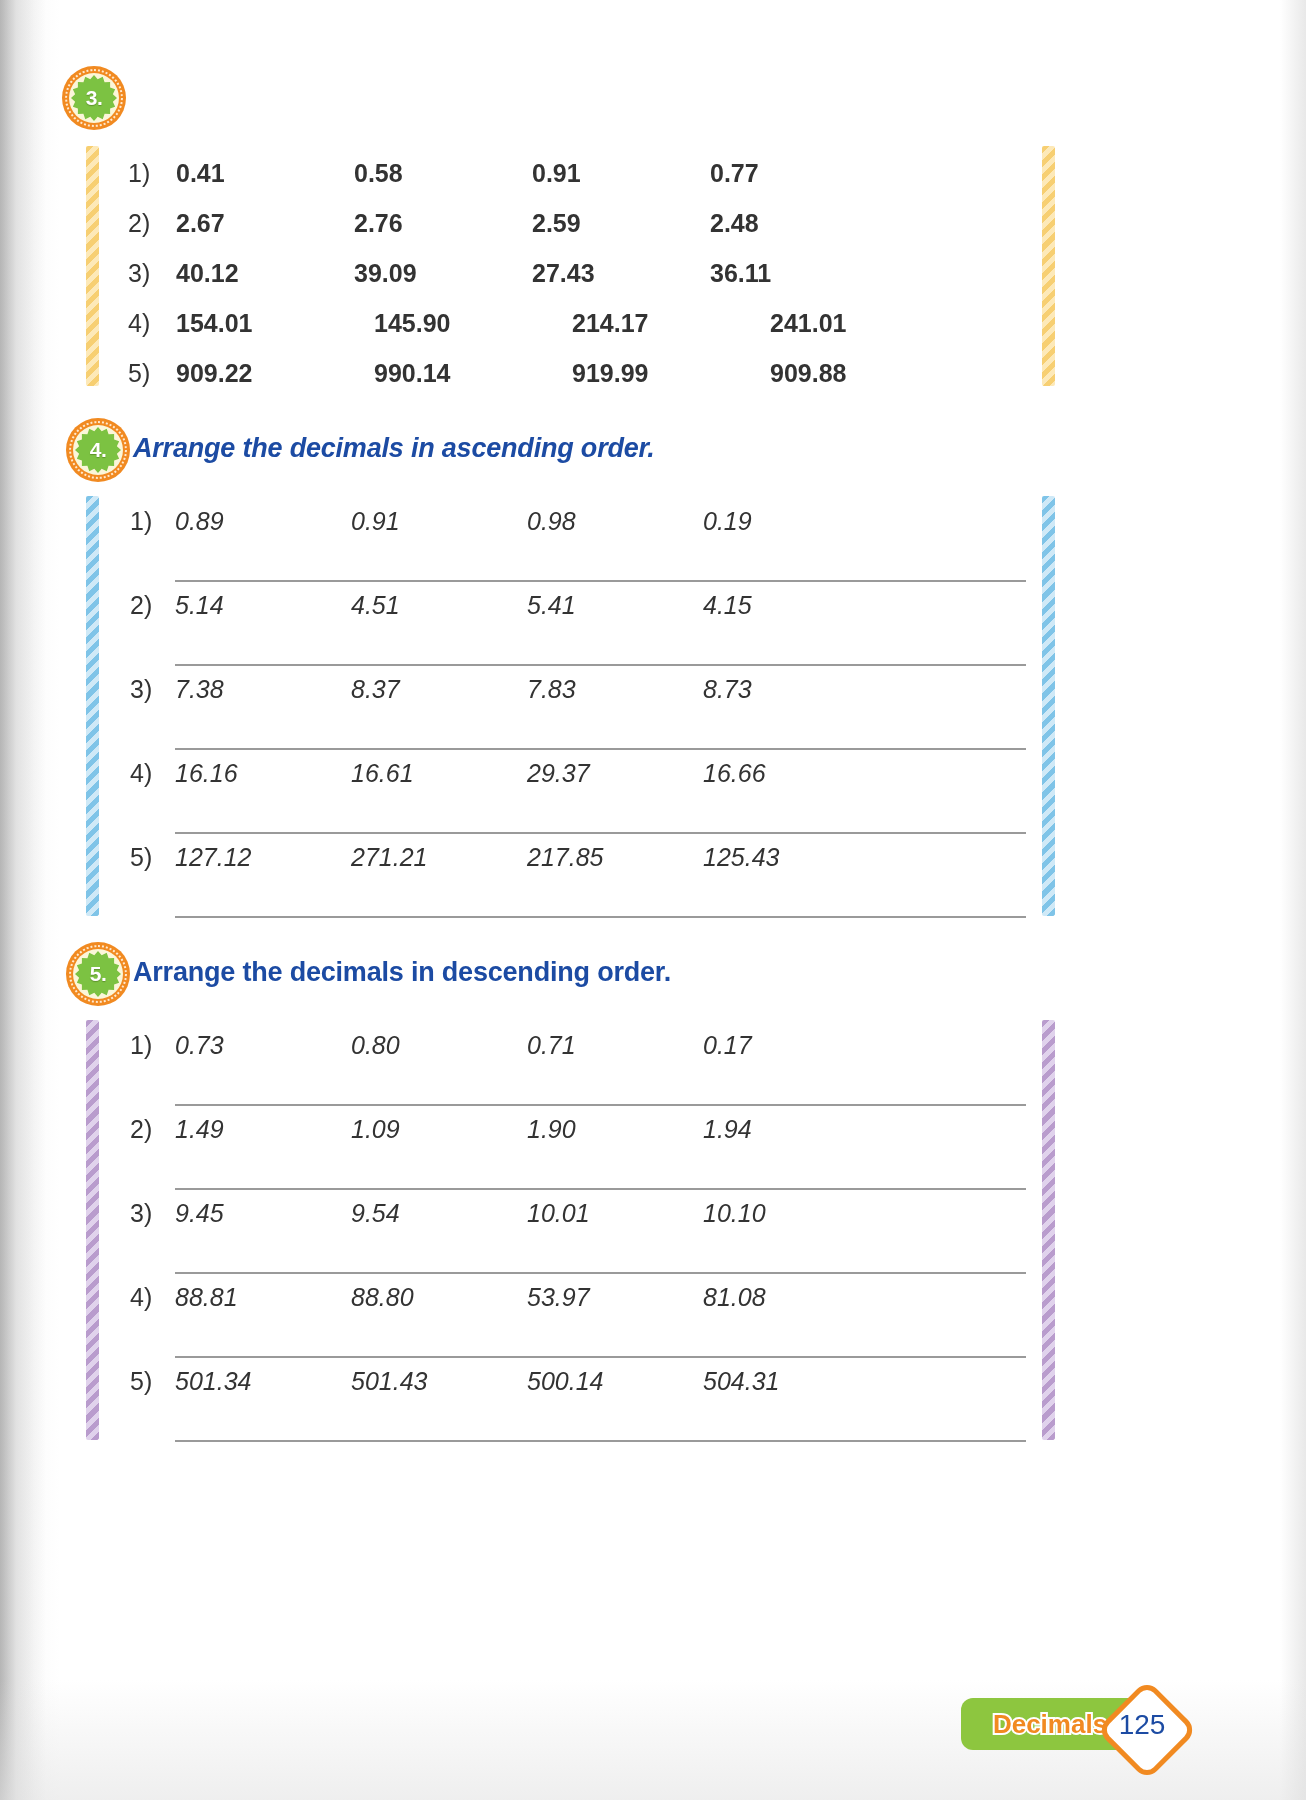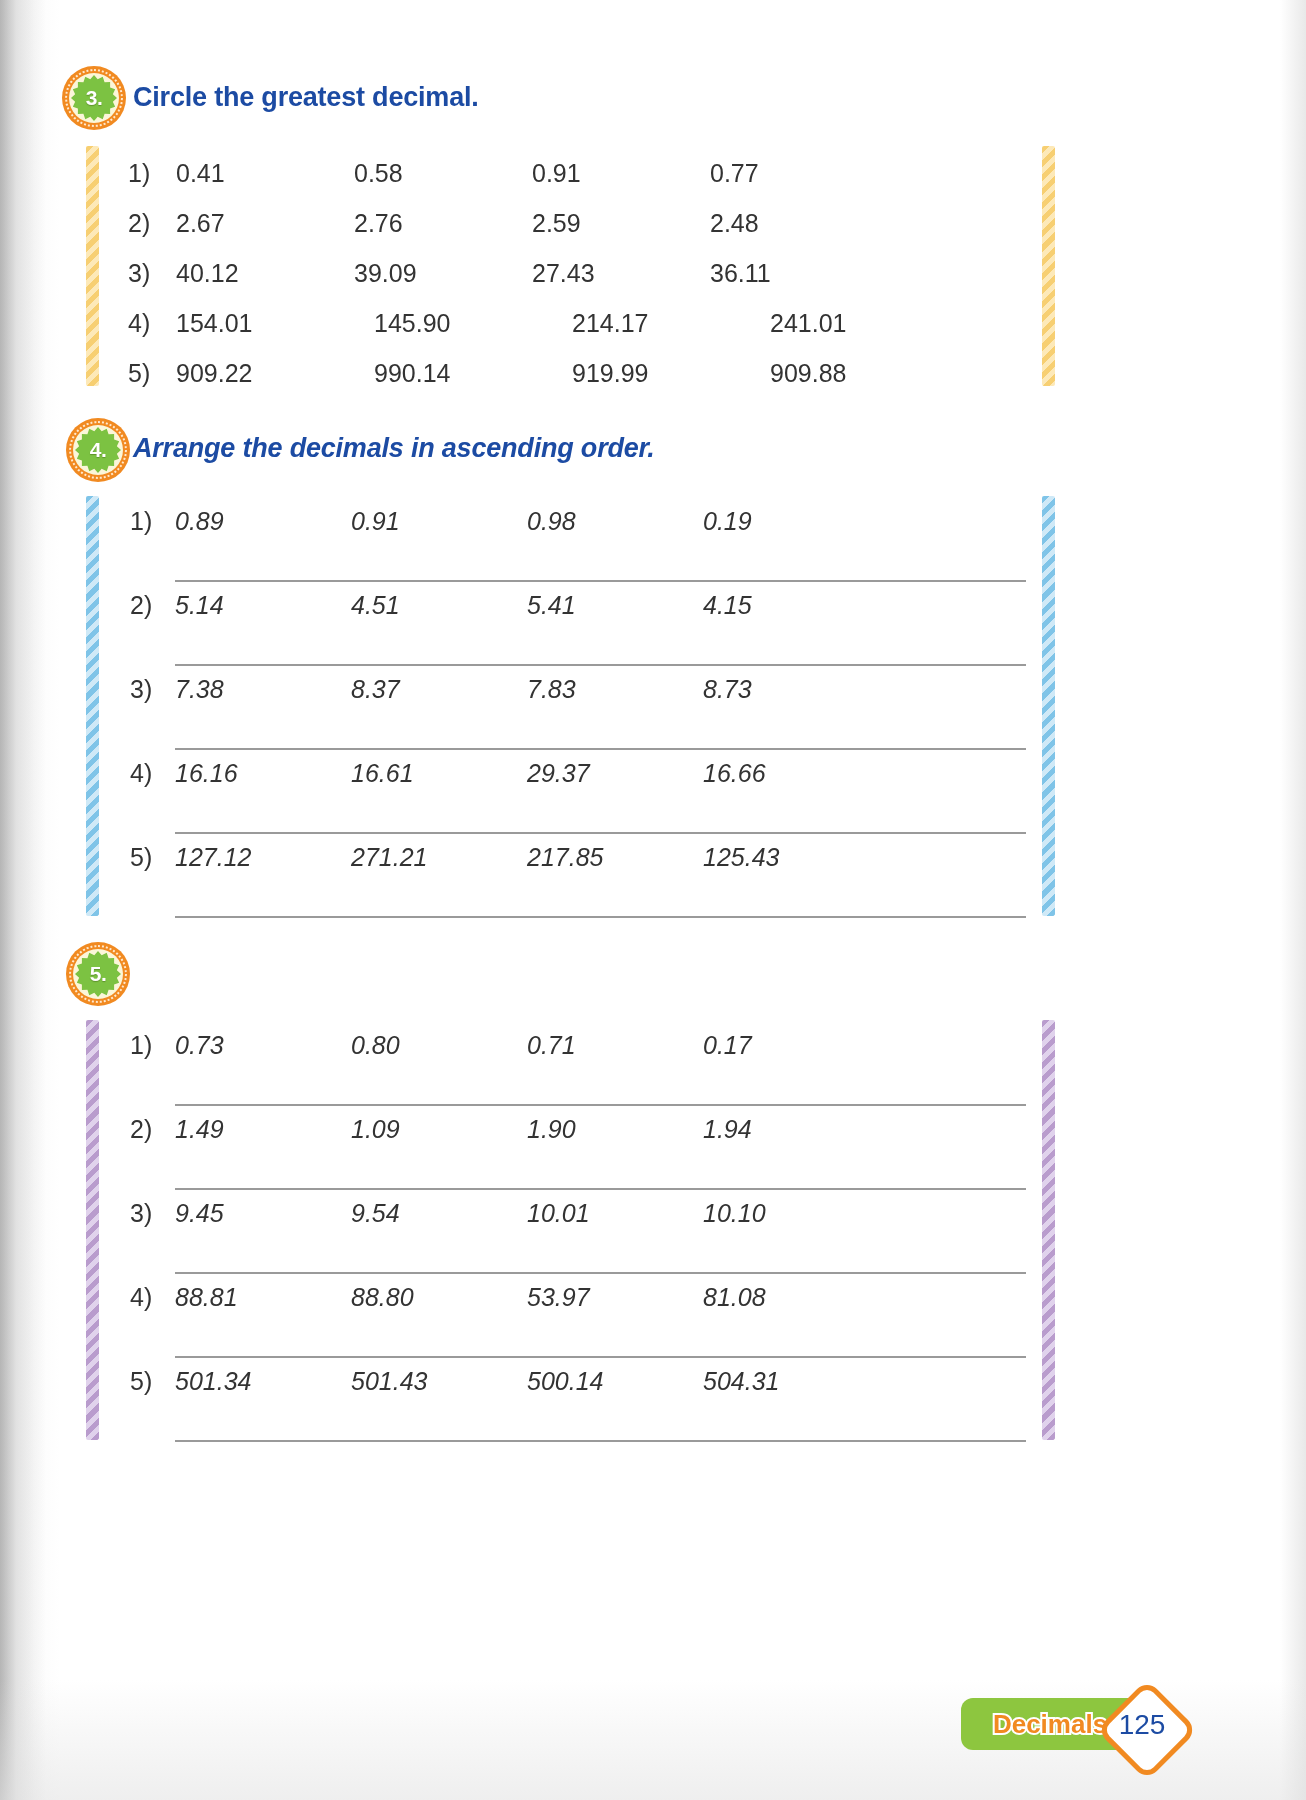--- a/index.html
+++ b/index.html
@@ -96,21 +96,21 @@
 
   
   .ex3{
     position:absolute;left:128px;top:148px;width:880px;
   }
   .ex3 .row{
     display:flex;height:50px;align-items:center;
     font-size:25px;color:#333;
   }
   .ex3 .idx{width:48px;flex:none;color:#333;}
-  .ex3 .val{width:178px;flex:none;}
+  .ex3 .val{width:178px;flex:none;font-weight:bold;}
   .ex3 .row.wide .val{width:198px;}
 
   
   .exlist{position:absolute;}
   .exlist .qrow{
     position:relative;height:84px;
   }
   .exlist .qline{
     display:flex;align-items:center;height:46px;
     font-size:25px;color:#333;
@@ -159,21 +159,20 @@
   <div class="page-edge-right"></div>
   <div class="bottom-fade"></div>
 
   <div class="badge" style="left:62px;top:66px;">
     <div class="ring"></div>
     <div class="dots"></div>
     <div class="inner"></div>
     <div class="star"></div>
     <div class="num">3.</div>
   </div>
-  <div class="heading" style="left:133px;top:82px;">Circle the greatest decimal.</div>
 
   <div class="stripe yellow" style="left:86px;top:146px;height:240px;"></div>
   <div class="stripe yellow" style="left:1042px;top:146px;height:240px;"></div>
 
   <div class="ex3">
     <div class="row">
       <div class="idx">1)</div>
       <div class="val">0.41</div>
       <div class="val">0.58</div>
       <div class="val">0.91</div>
@@ -274,20 +273,21 @@
     </div>
   </div>
 
   <div class="badge" style="left:66px;top:942px;">
     <div class="ring"></div>
     <div class="dots"></div>
     <div class="inner"></div>
     <div class="star"></div>
     <div class="num">5.</div>
   </div>
+  <div class="heading" style="left:133px;top:957px;">Arrange the decimals in descending order.</div>
 
   <div class="stripe purple" style="left:86px;top:1020px;height:420px;"></div>
   <div class="stripe purple" style="left:1042px;top:1020px;height:420px;"></div>
 
   <div class="exlist" style="left:130px;top:1022px;width:896px;">
     <div class="qrow">
       <div class="qline">
         <div class="idx">1)</div>
         <div class="val">0.73</div>
         <div class="val">0.80</div>

